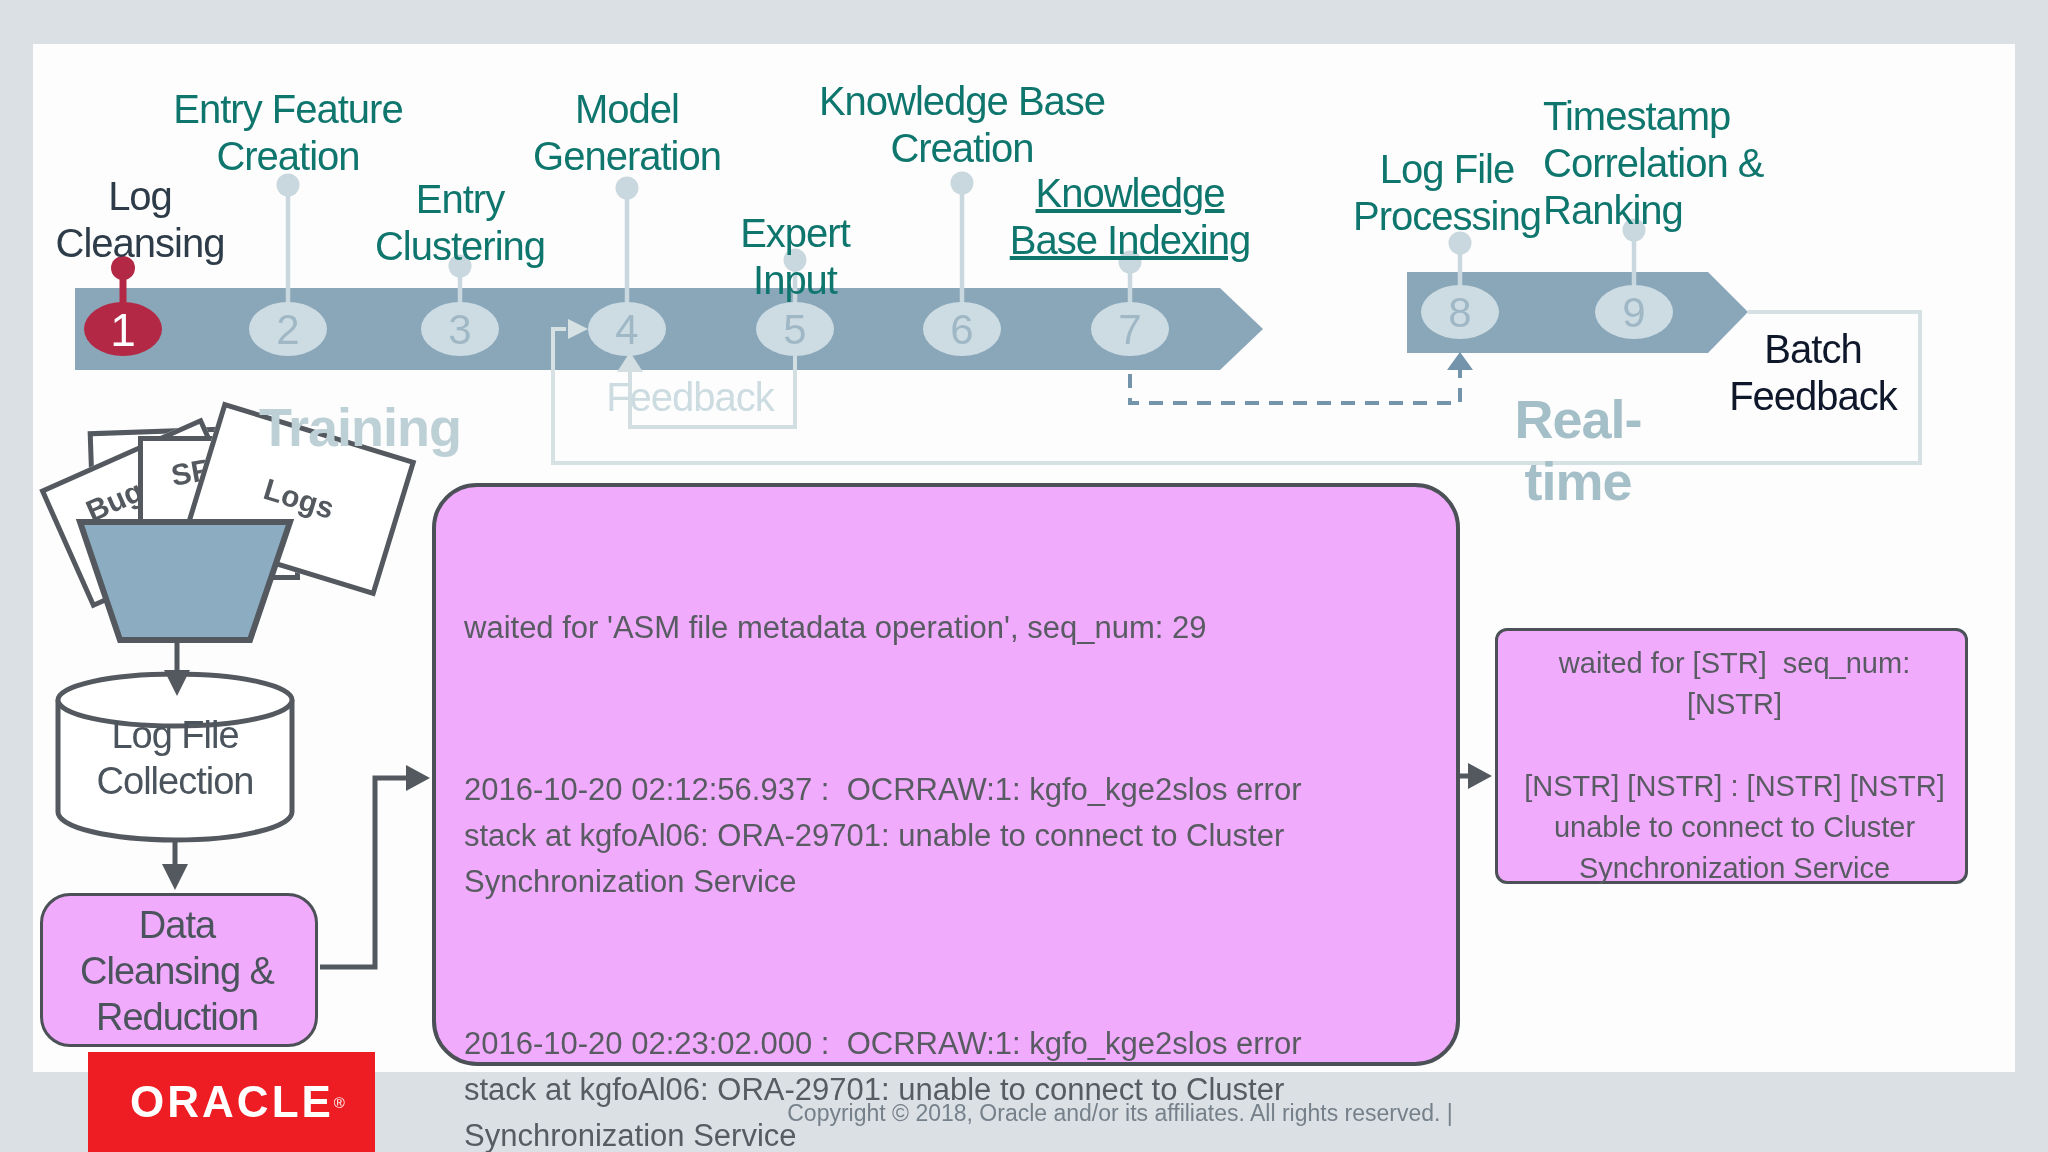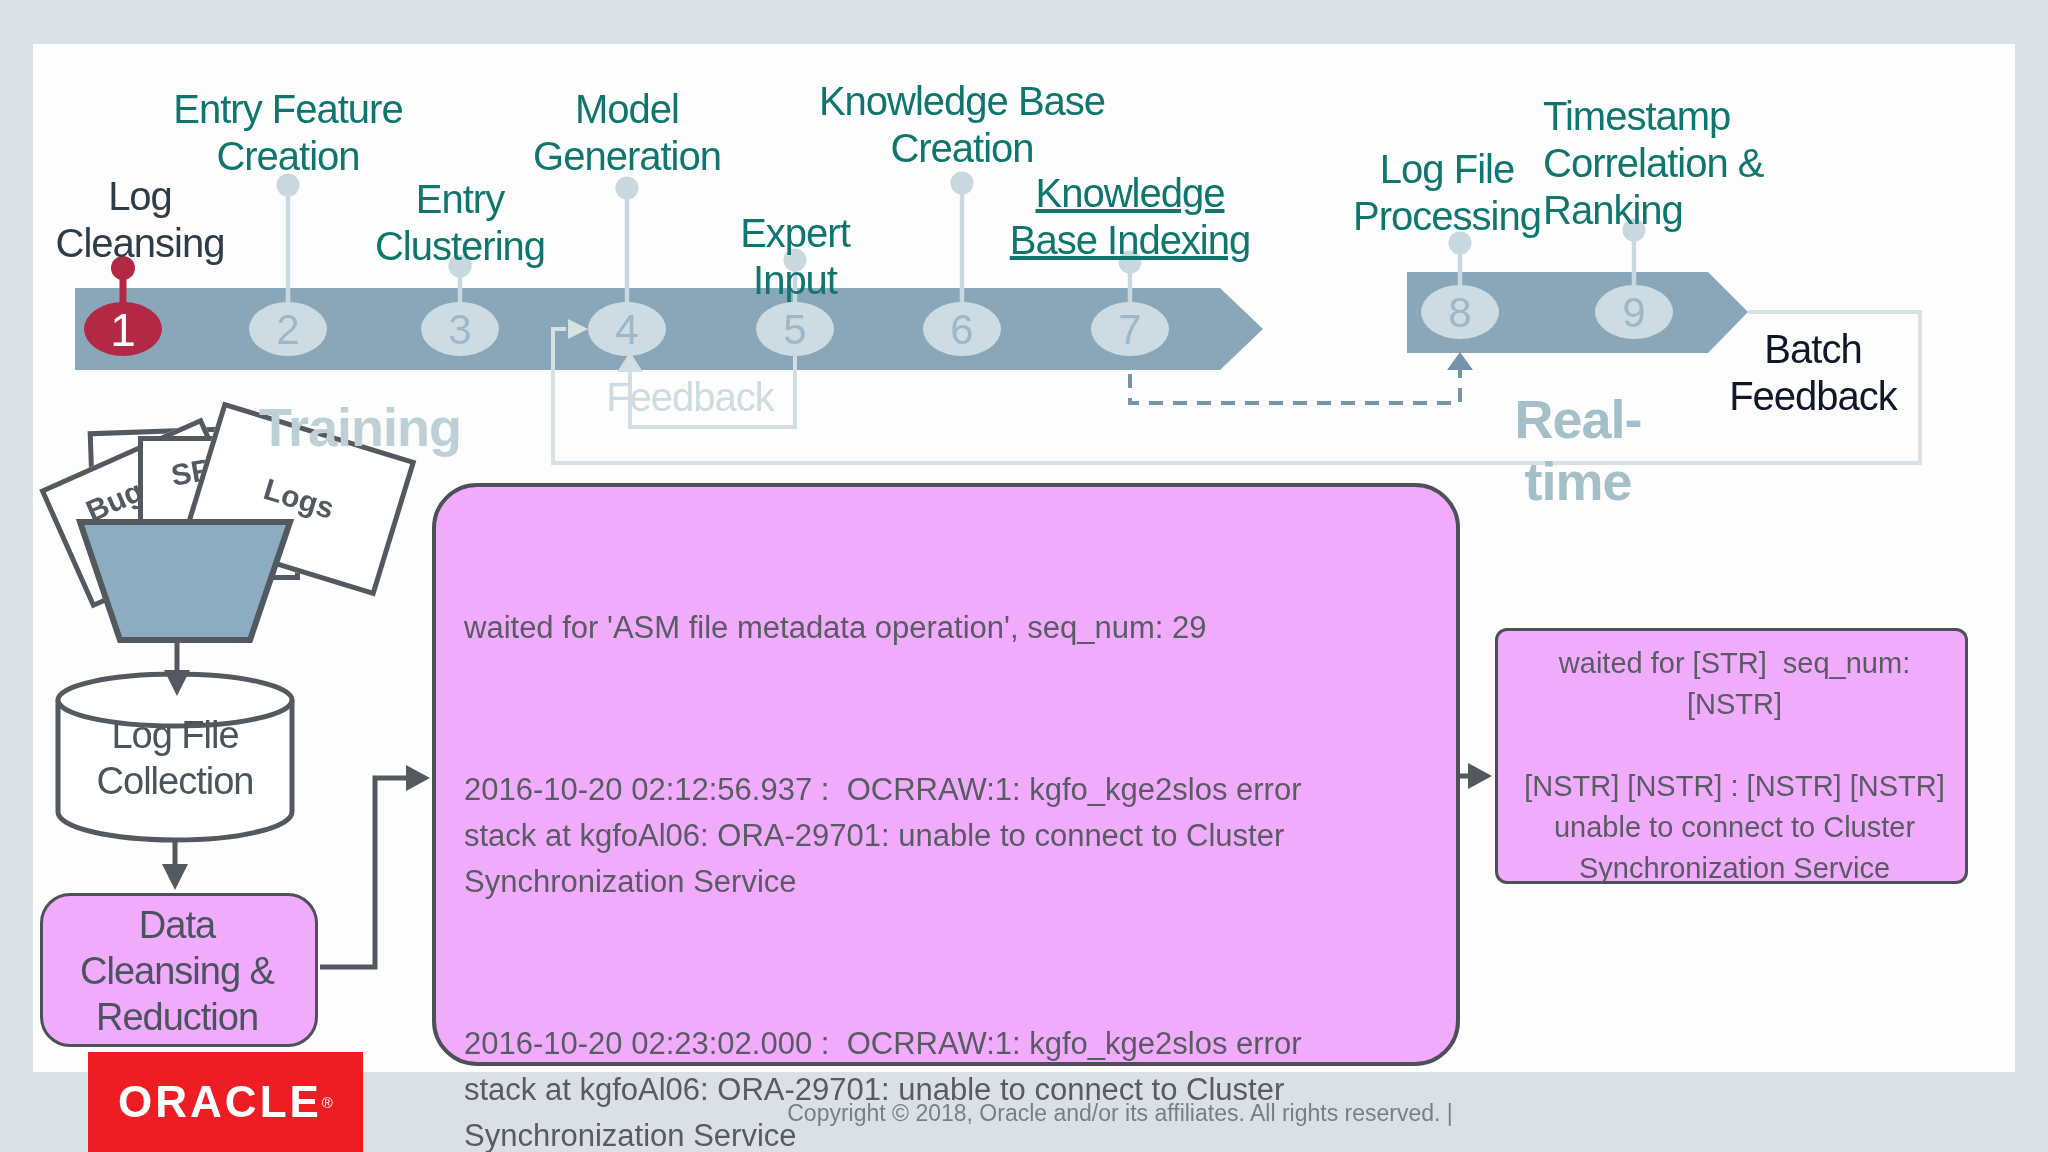--- a/index.html
+++ b/index.html
@@ -15,21 +15,21 @@
   .phase{position:absolute;z-index:3;font-weight:bold;font-size:54px;letter-spacing:-1px;}
   .paper{position:absolute;z-index:1;background:#ffffff;border:5px solid #53595f;
          color:#53595f;font-weight:bold;font-size:30px;}
   .paper .ptxt{position:absolute;white-space:pre-line;line-height:1.05;}
   .box{position:absolute;z-index:3;background:#f0abfc;border:4px solid #4b5157;}
   .logtext{color:#585c62;font-size:31px;line-height:46px;white-space:pre-wrap;}
   .log-para{margin:0 0 24px 0;}
   #data-clean-label,#cylinder-label{position:absolute;z-index:3;color:#4b545c;
      font-size:38px;line-height:46px;white-space:pre-line;text-align:center;letter-spacing:-1px;}
   #oracle-box{position:absolute;z-index:4;left:88px;top:1052px;width:275px;height:100px;
-     background:#ee1d23;display:flex;align-items:center;justify-content:center;}
+     background:#ee1d23;display:flex;align-items:center;justify-content:center;padding-left:12px;}
   #oracle-word{color:#fff;font-size:44px;font-weight:bold;letter-spacing:3px;}
   #oracle-reg{color:#fff;font-size:15px;vertical-align:super;}
   #copyright{position:absolute;z-index:3;left:440px;top:1100px;width:1360px;text-align:center;
      color:#75808a;font-size:23px;}
 </style>
 </head>
 <body>
 
 <div id="stage">
 

